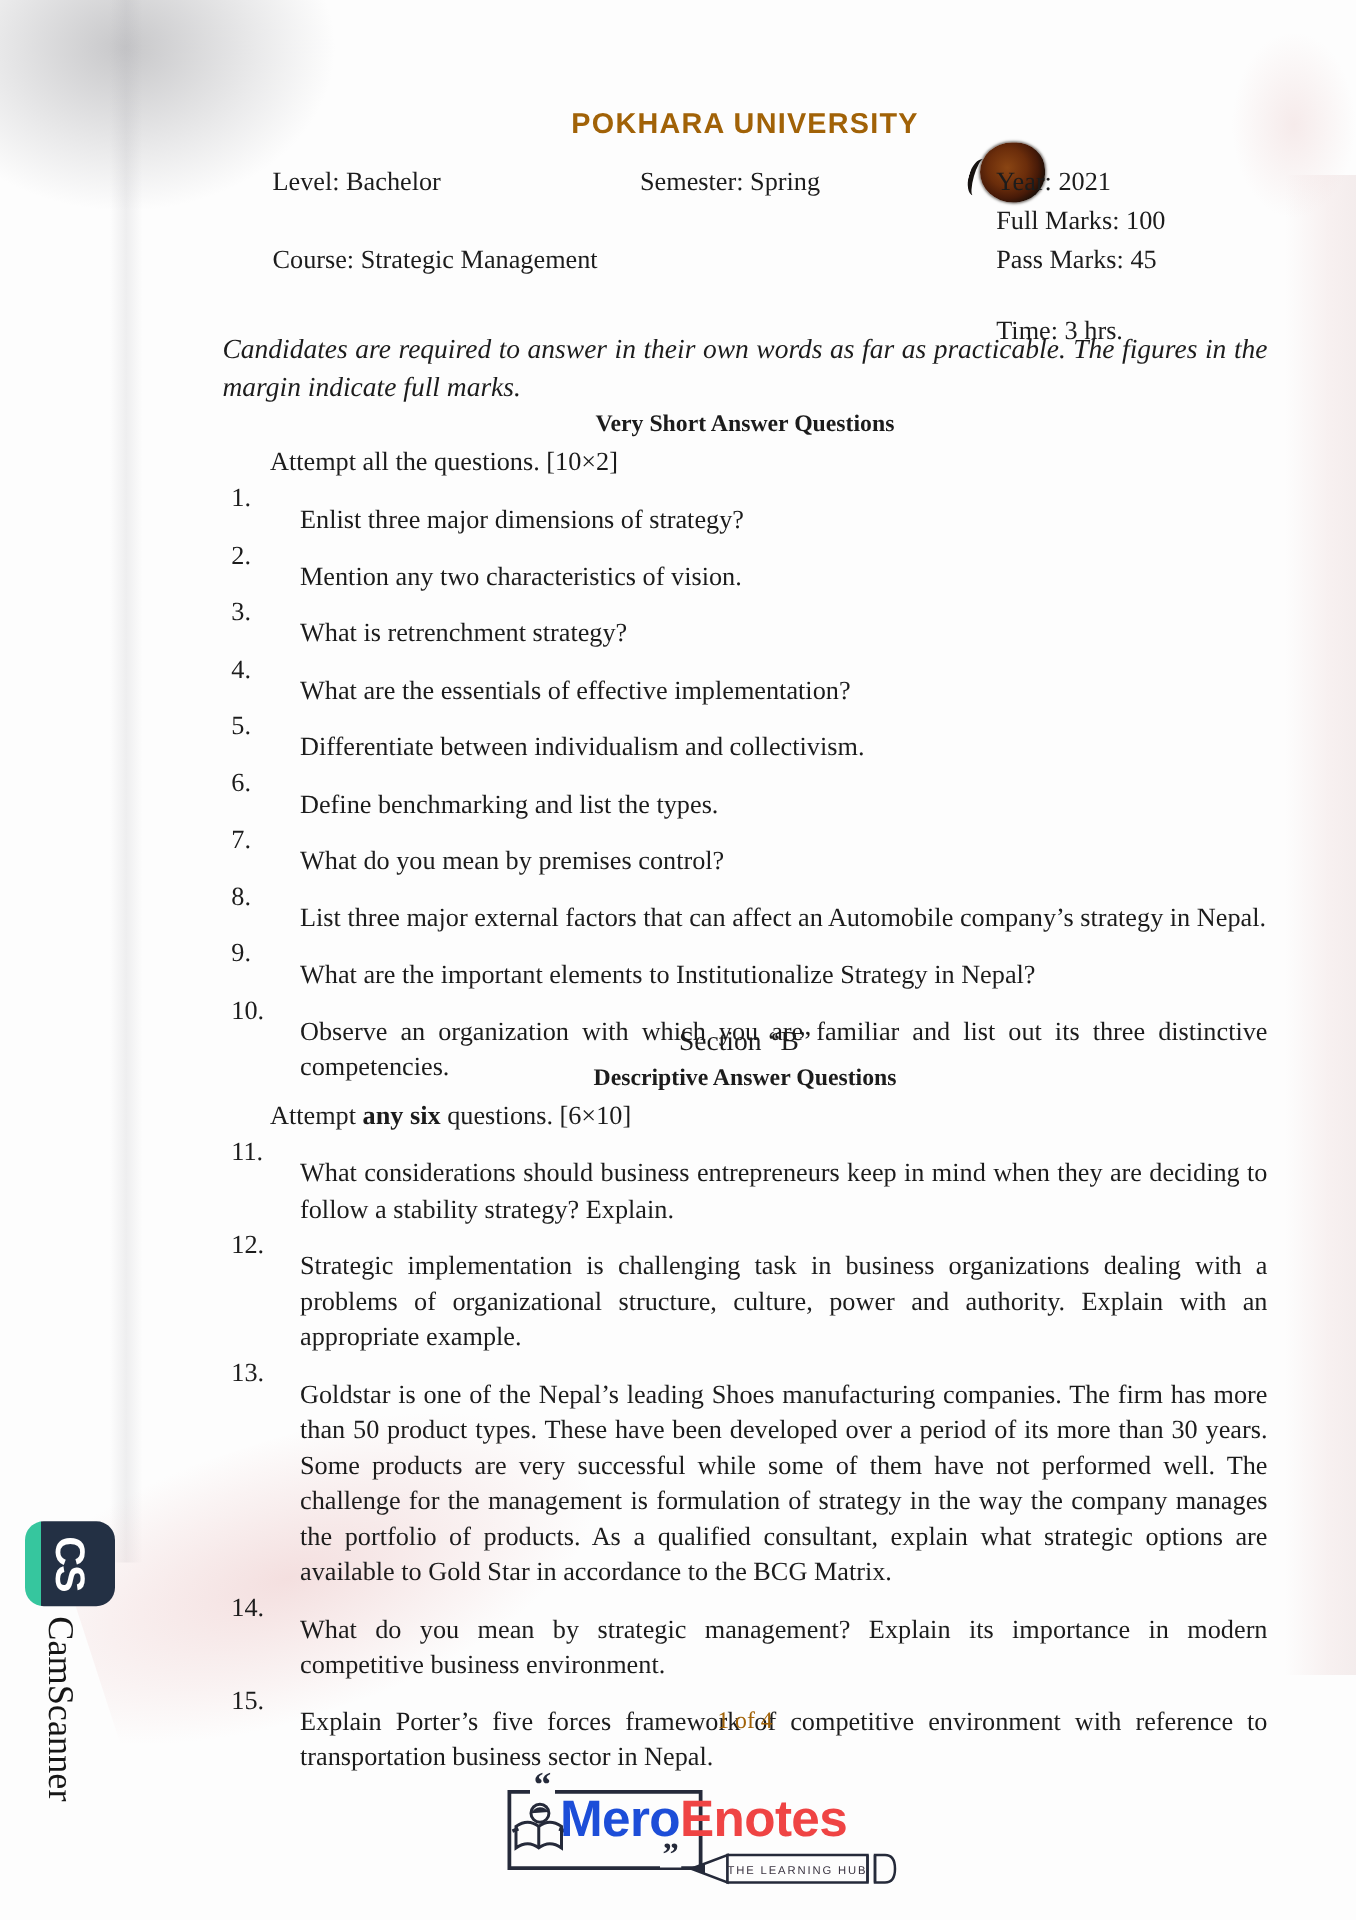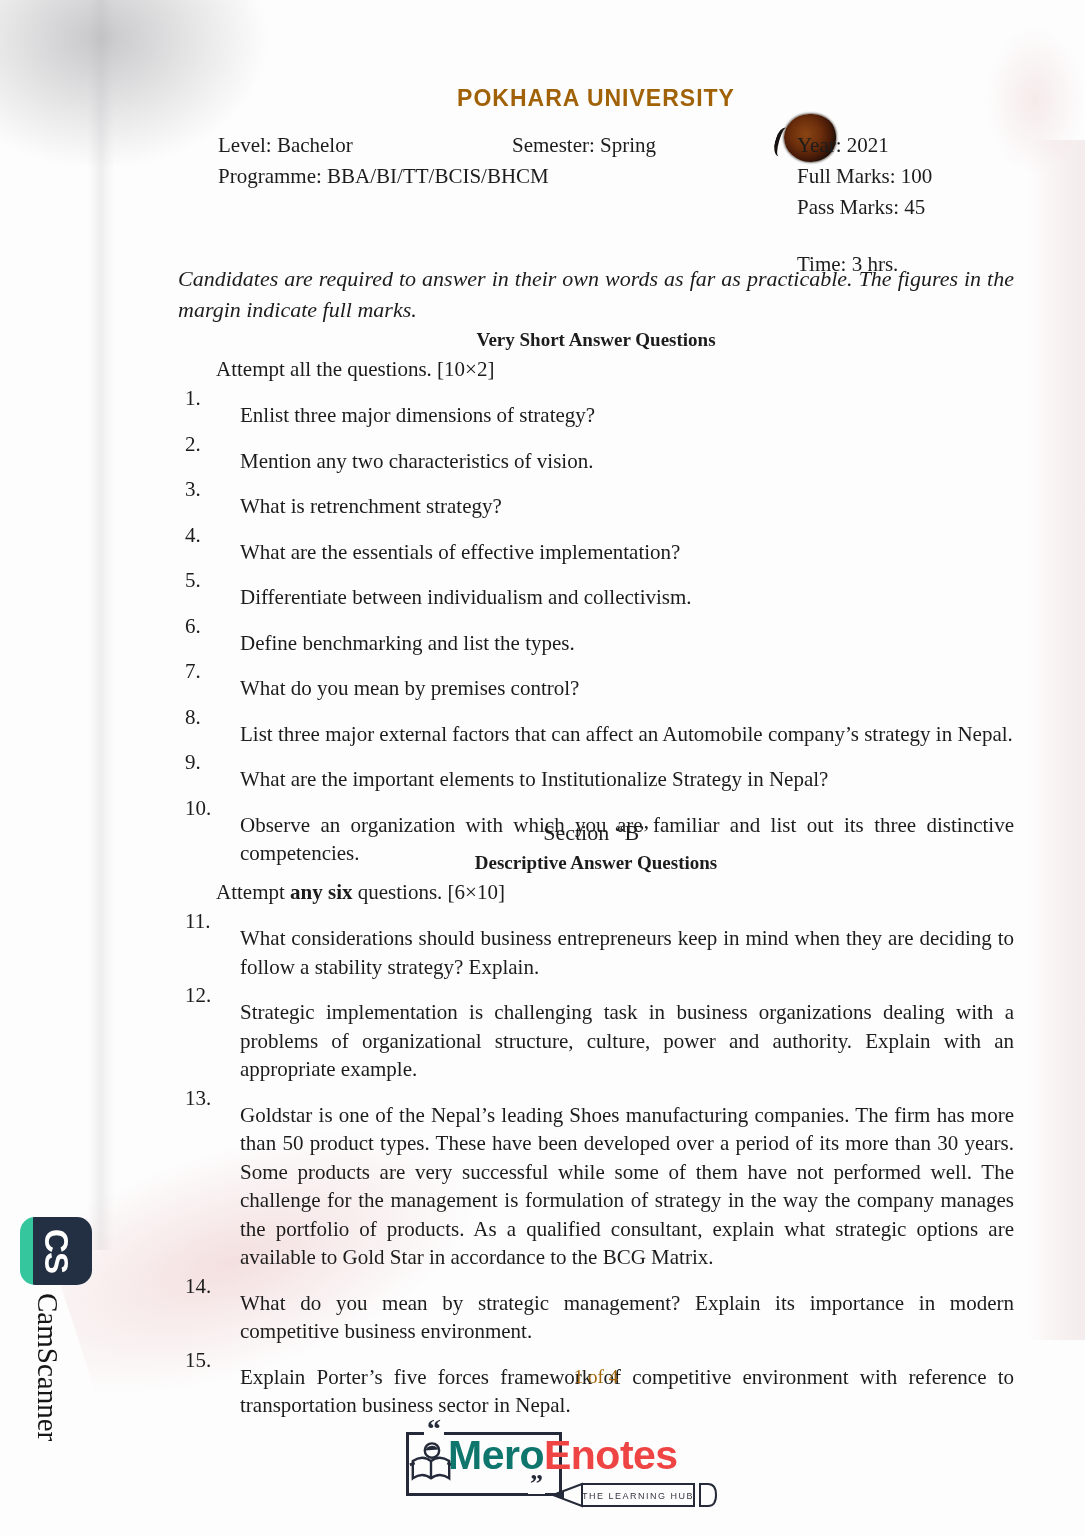--- a/index.html
+++ b/index.html
@@ -69,21 +69,21 @@
   .logo-box{position:absolute;left:4px;top:8px;width:150px;height:58px;
     border:3px solid #252a3a;}
   .logo-quote-open{position:absolute;left:22px;top:-6px;font-size:28px;font-weight:bold;
     color:#252a3a;background:#fdfdfd;padding:0 3px;line-height:22px;}
   .logo-quote-close{position:absolute;left:126px;top:50px;font-size:26px;font-weight:bold;
     color:#252a3a;background:#fdfdfd;padding:0 2px;line-height:20px;}
   .logo-reader{position:absolute;left:6px;top:16px;}
   .logo-brand{position:absolute;left:46px;top:6px;white-space:nowrap;
     font-family:"Liberation Sans", sans-serif;font-weight:bold;font-size:41px;
     letter-spacing:-0.5px;line-height:50px;}
-  .brand-first{color:#0f766e;}
+  .brand-first{color:#1d4ed8;}
   .brand-second{color:#ef4444;}
   .logo-pencil{position:absolute;left:148px;top:56px;}
 </style>
 </head>
 <body>
 
 <div class="artifact smudge-tl"></div>
 <div class="artifact smudge-tr"></div>
 <div class="artifact band-right"></div>
 <div class="artifact edge-left"></div>
@@ -91,22 +91,22 @@
 <div class="ink-blob"></div>
 <div class="ink-stroke"></div>
 
 <div class="content">
   <h1 class="doc-title">POKHARA UNIVERSITY</h1>
 
   <div class="meta">
     <span class="m-r1 m-c1">Level: Bachelor</span>
     <span class="m-r1 m-c2">Semester: Spring</span>
     <span class="m-r1 m-c3">Year: 2021</span>
-    <span class="m-r2 m-c1">Programme: BBA/BI/TT/BCIS/BHCM</span>
     <span class="m-r2 m-c3">Full Marks: 100</span>
+    <span class="m-r3 m-c1">Course: Strategic Management</span>
     <span class="m-r3 m-c3">Pass Marks: 45</span>
     <span class="m-r4 m-c3">Time: 3 hrs.</span>
   </div>
 
   <p class="instructions">Candidates are required to answer in their own words as far as practicable. The figures in the margin indicate full marks.</p>
 
   <div>
     <div class="sec-sub">Very Short Answer Questions</div>
     <div class="attempt">Attempt all the questions. [10×2]</div>
     <div class="qlist">

